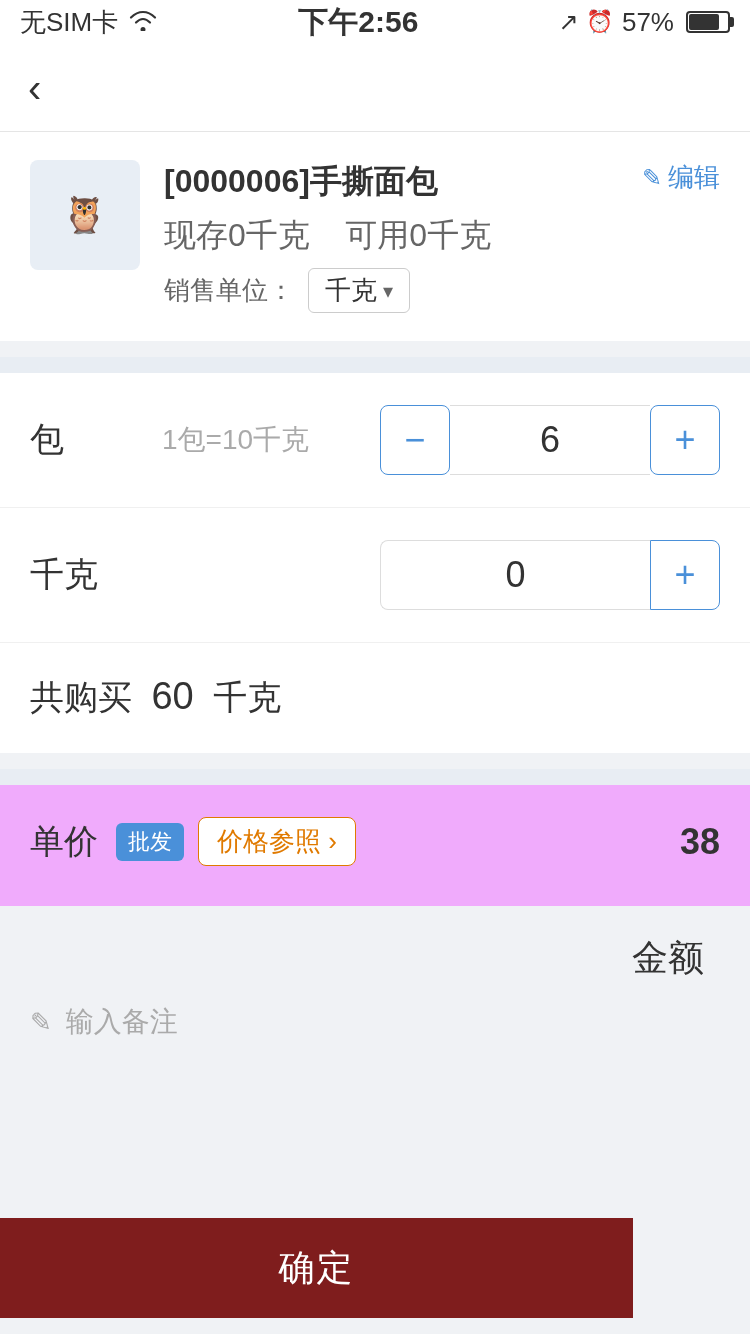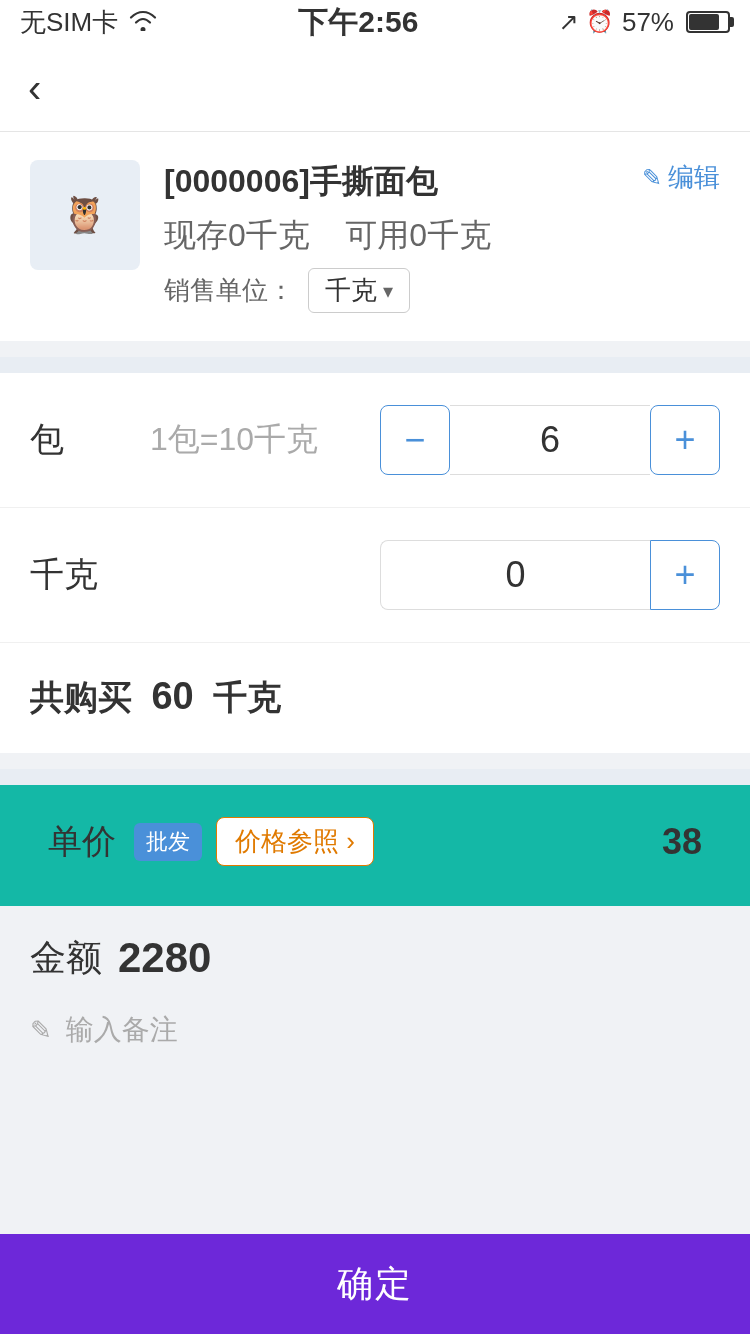--- a/index.html
+++ b/index.html
@@ -175,22 +175,23 @@
       padding: 32px 30px;
       border-bottom: 1px solid #f0f0f0;
     }
     .input-label {
       font-size: 34px;
       color: #333;
       font-weight: 500;
       min-width: 120px;
     }
     .input-sublabel {
-      font-size: 32px;
+      font-size: 28px;
       color: #aaa;
+      margin-left: 12px;
       flex: 1;
     }
     .input-controls {
       display: flex;
       align-items: center;
       gap: 0;
       margin-left: auto;
     }
     .qty-btn {
       width: 70px;
@@ -277,36 +278,36 @@
       padding: 32px 30px;
       margin-bottom: 16px;
     }
     .total-text {
       font-size: 34px;
       color: #333;
       font-weight: 500;
     }
     .total-text span {
       color: #333;
-      font-weight: 700;
+      font-weight: 400;
     }
     .batch-btn {
       border: 1px solid #4a90d9;
       border-radius: 8px;
       padding: 14px 30px;
       font-size: 28px;
       color: #4a90d9;
       background: #fff;
       cursor: pointer;
     }
 
     
     .price-section {
-      background: #14b8a6;
-      padding: 32px 48px 20px;
+      background: #f0abfc;
+      padding: 32px 30px 20px;
       margin-bottom: 0;
     }
     .price-row {
       display: flex;
       align-items: center;
       margin-bottom: 20px;
     }
     .price-label {
       font-size: 34px;
       color: #333;
@@ -340,22 +341,23 @@
       color: #333;
     }
 
     
     .amount-section {
       background: #f0f2f5;
       padding: 28px 30px;
     }
     .amount-row {
       display: flex;
-      align-items: flex-start;
-      margin-bottom: 28px;
+      align-items: flex-end;
+      margin-bottom: 20px;
+      flex-direction: column;
     }
     .amount-label {
       font-size: 36px;
       color: #333;
       font-weight: 500;
       margin-right: 16px;
     }
     .amount-value {
       font-size: 42px;
       font-weight: 600;
@@ -372,25 +374,25 @@
 
     
     .spacer {
       height: 320px;
       background: #f0f2f5;
     }
 
     
     .confirm-bar {
       position: fixed;
-      bottom: 0;
+      bottom: 16px;
       left: 0;
-      width: 750px;
+      width: 633px;
       height: 100px;
-      background: #6d28d9;
+      background: #7f1d1d;
       display: flex;
       align-items: center;
       justify-content: center;
       cursor: pointer;
     }
     .confirm-text {
       font-size: 36px;
       color: #fff;
       font-weight: 500;
       letter-spacing: 2px;
@@ -498,21 +500,20 @@
       <span class="price-label">单价</span>
       <span class="price-badge">批发</span>
       <button class="price-ref-btn">价格参照 ›</button>
       <span class="price-value">38</span>
     </div>
   </div>
 
   <div class="amount-section">
     <div class="amount-row">
       <span class="amount-label">金额</span>
-      <span class="amount-value">2280</span>
     </div>
     <div class="remark-row">
       <span class="edit-pencil">✎</span>
       <span>输入备注</span>
     </div>
   </div>
 
   <div class="spacer"></div>
 
 </div>

